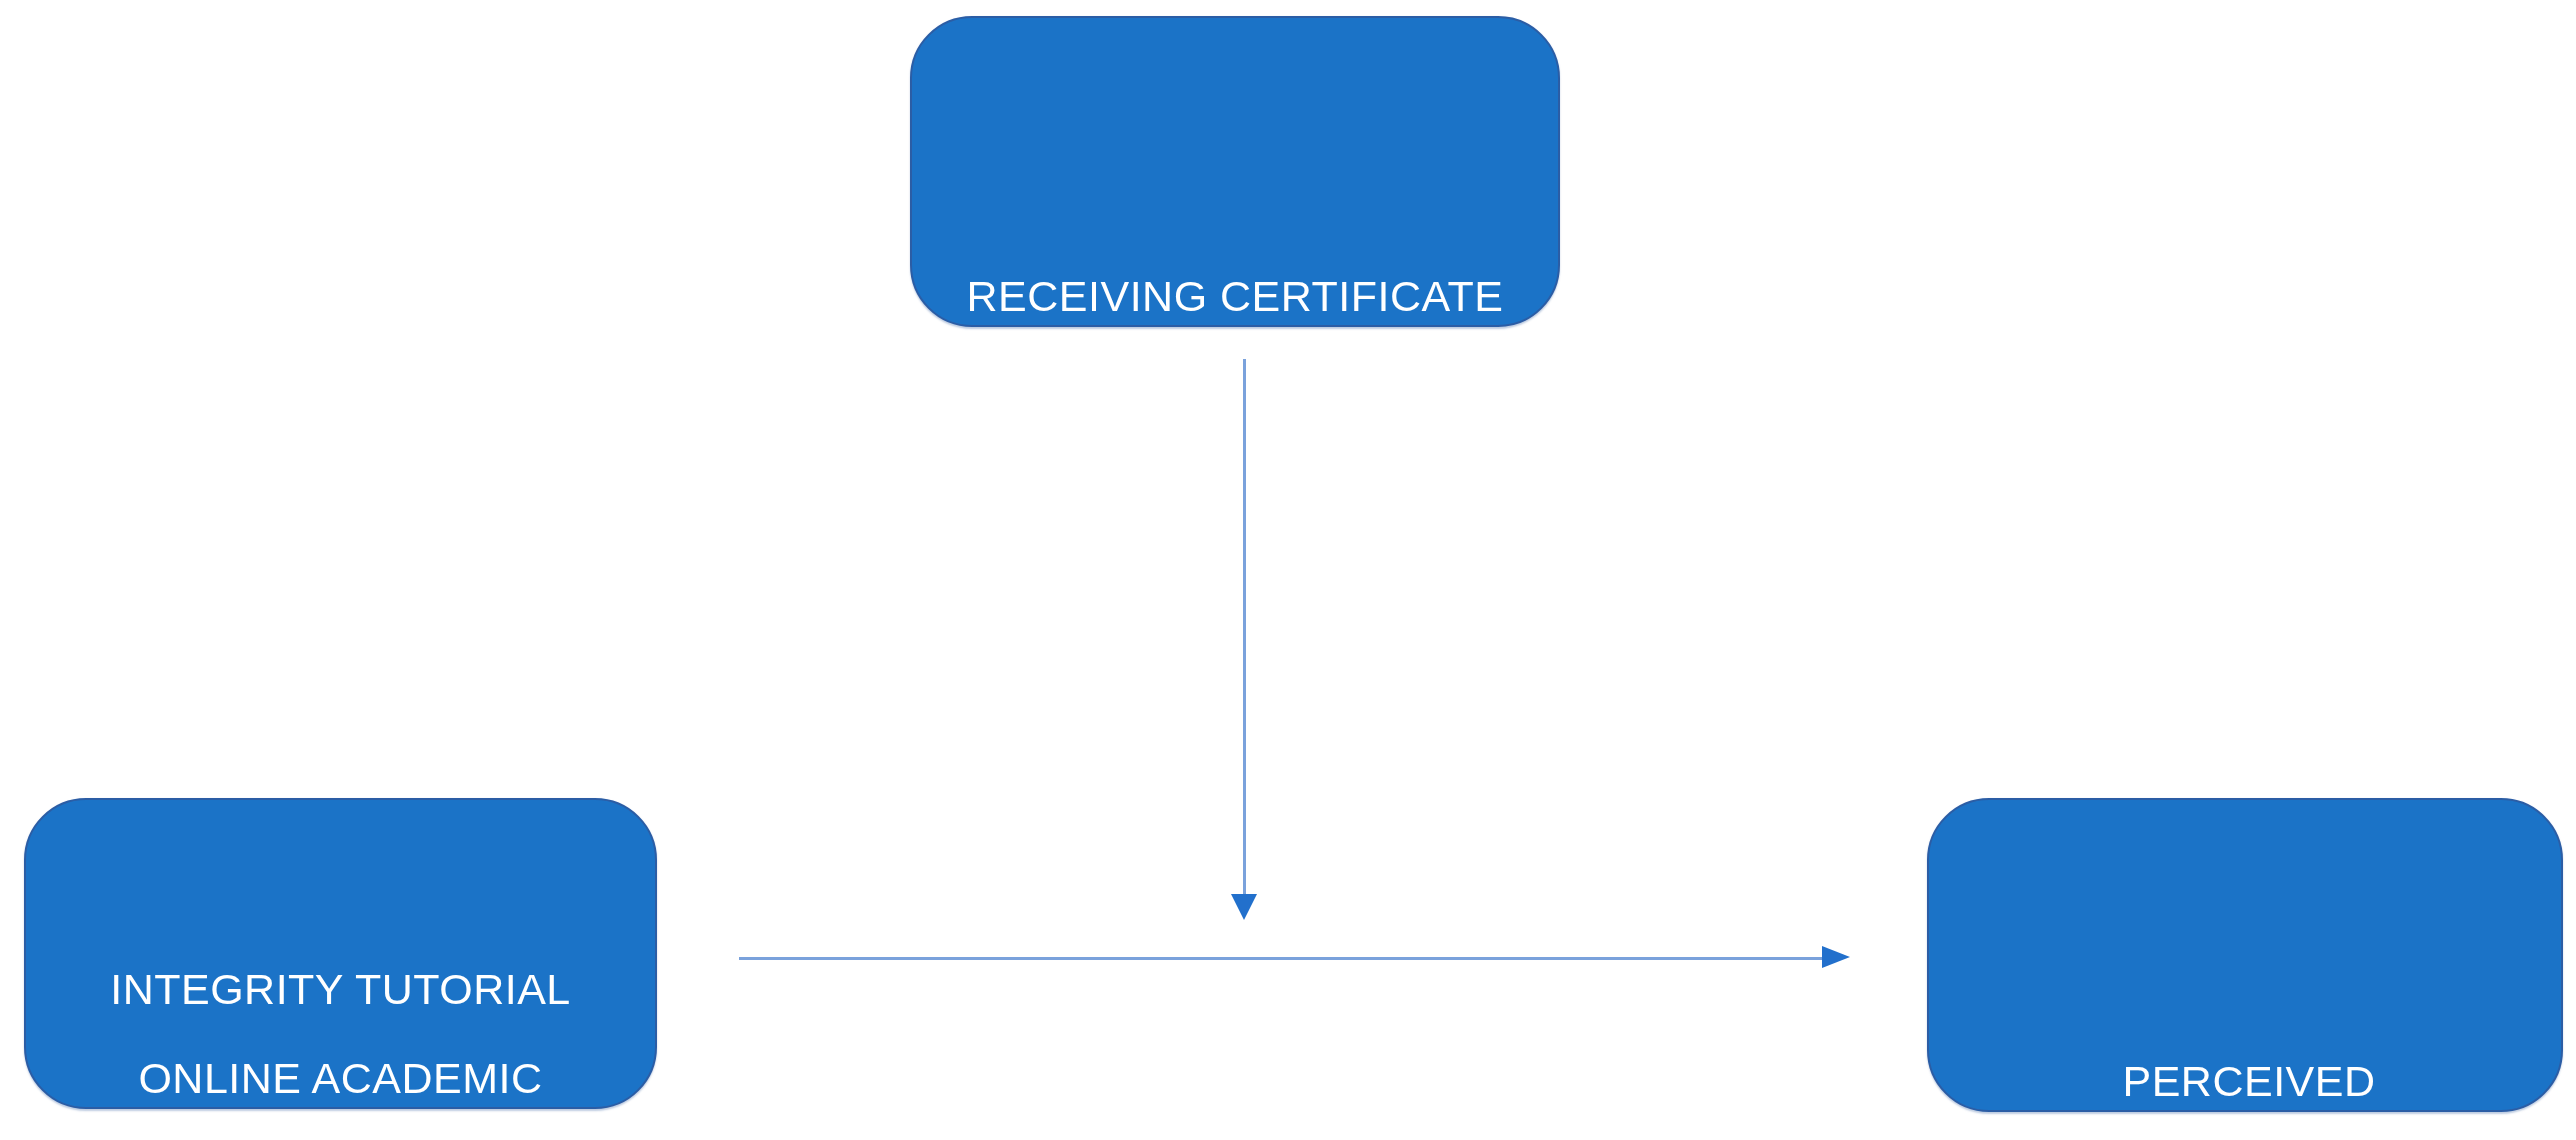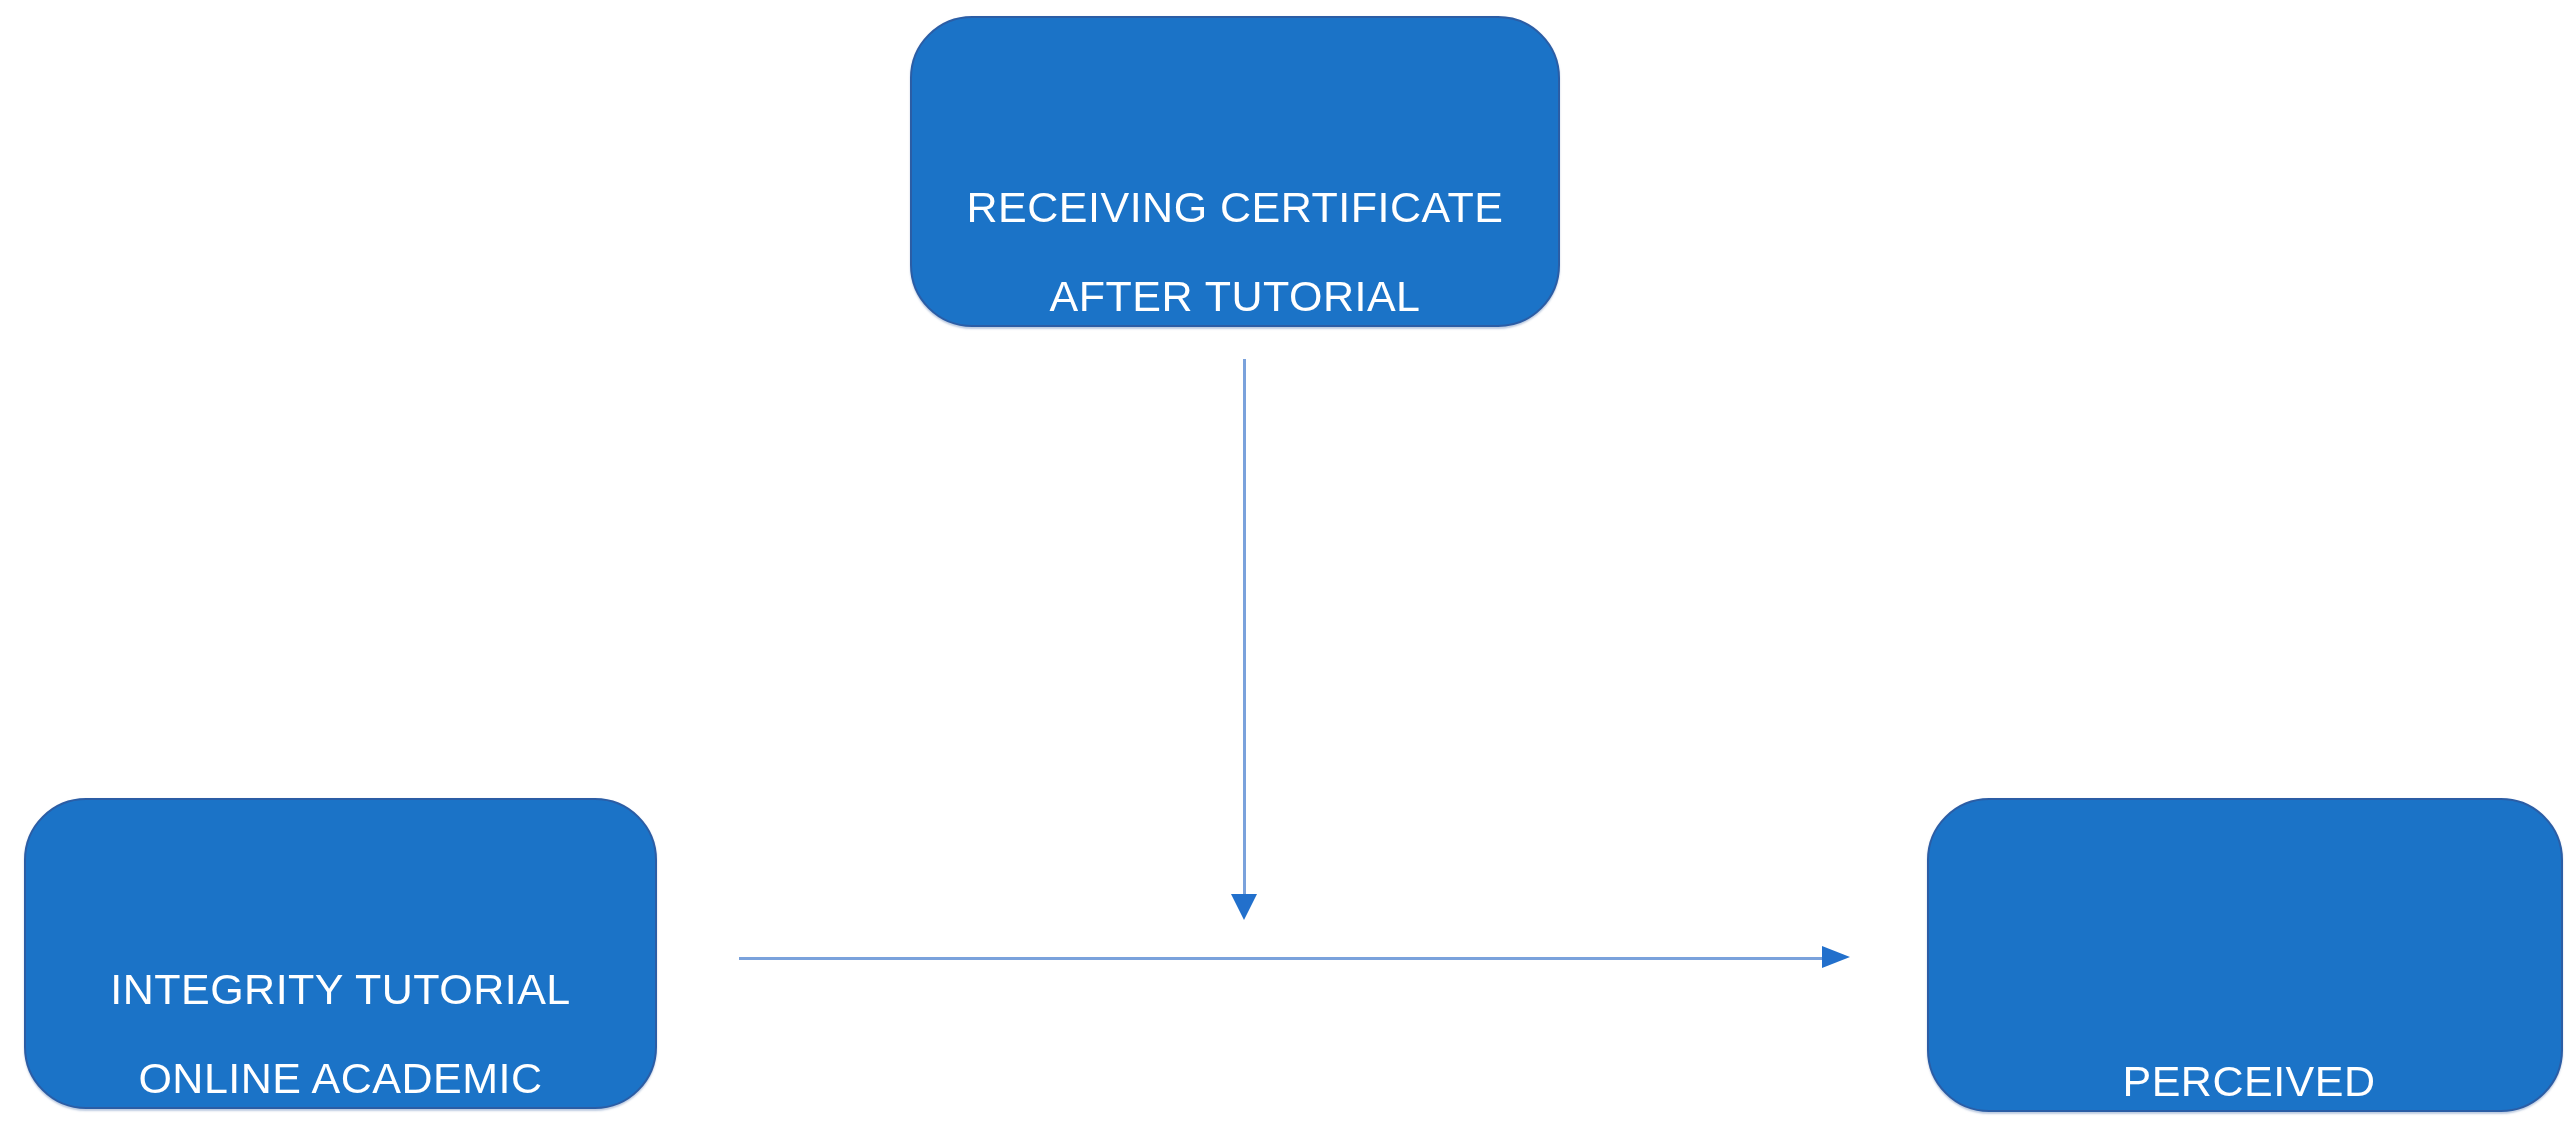--- a/index.html
+++ b/index.html
@@ -59,21 +59,20 @@
     border-left: 28px solid var(--arrowhead);
   }
 </style>
 </head>
 <body>
 
 <div class="canvas">
 
   <div class="node node-moderator">
     <span>RECEIVING CERTIFICATE</span>
-    <span>AFTER TUTORIAL</span>
   </div>
 
   <div class="node node-iv">
     <span>INTEGRITY TUTORIAL</span>
     <span>ONLINE ACADEMIC</span>
   </div>
 
   <div class="node node-dv">
     <span>PERCEIVED</span>
   </div>

